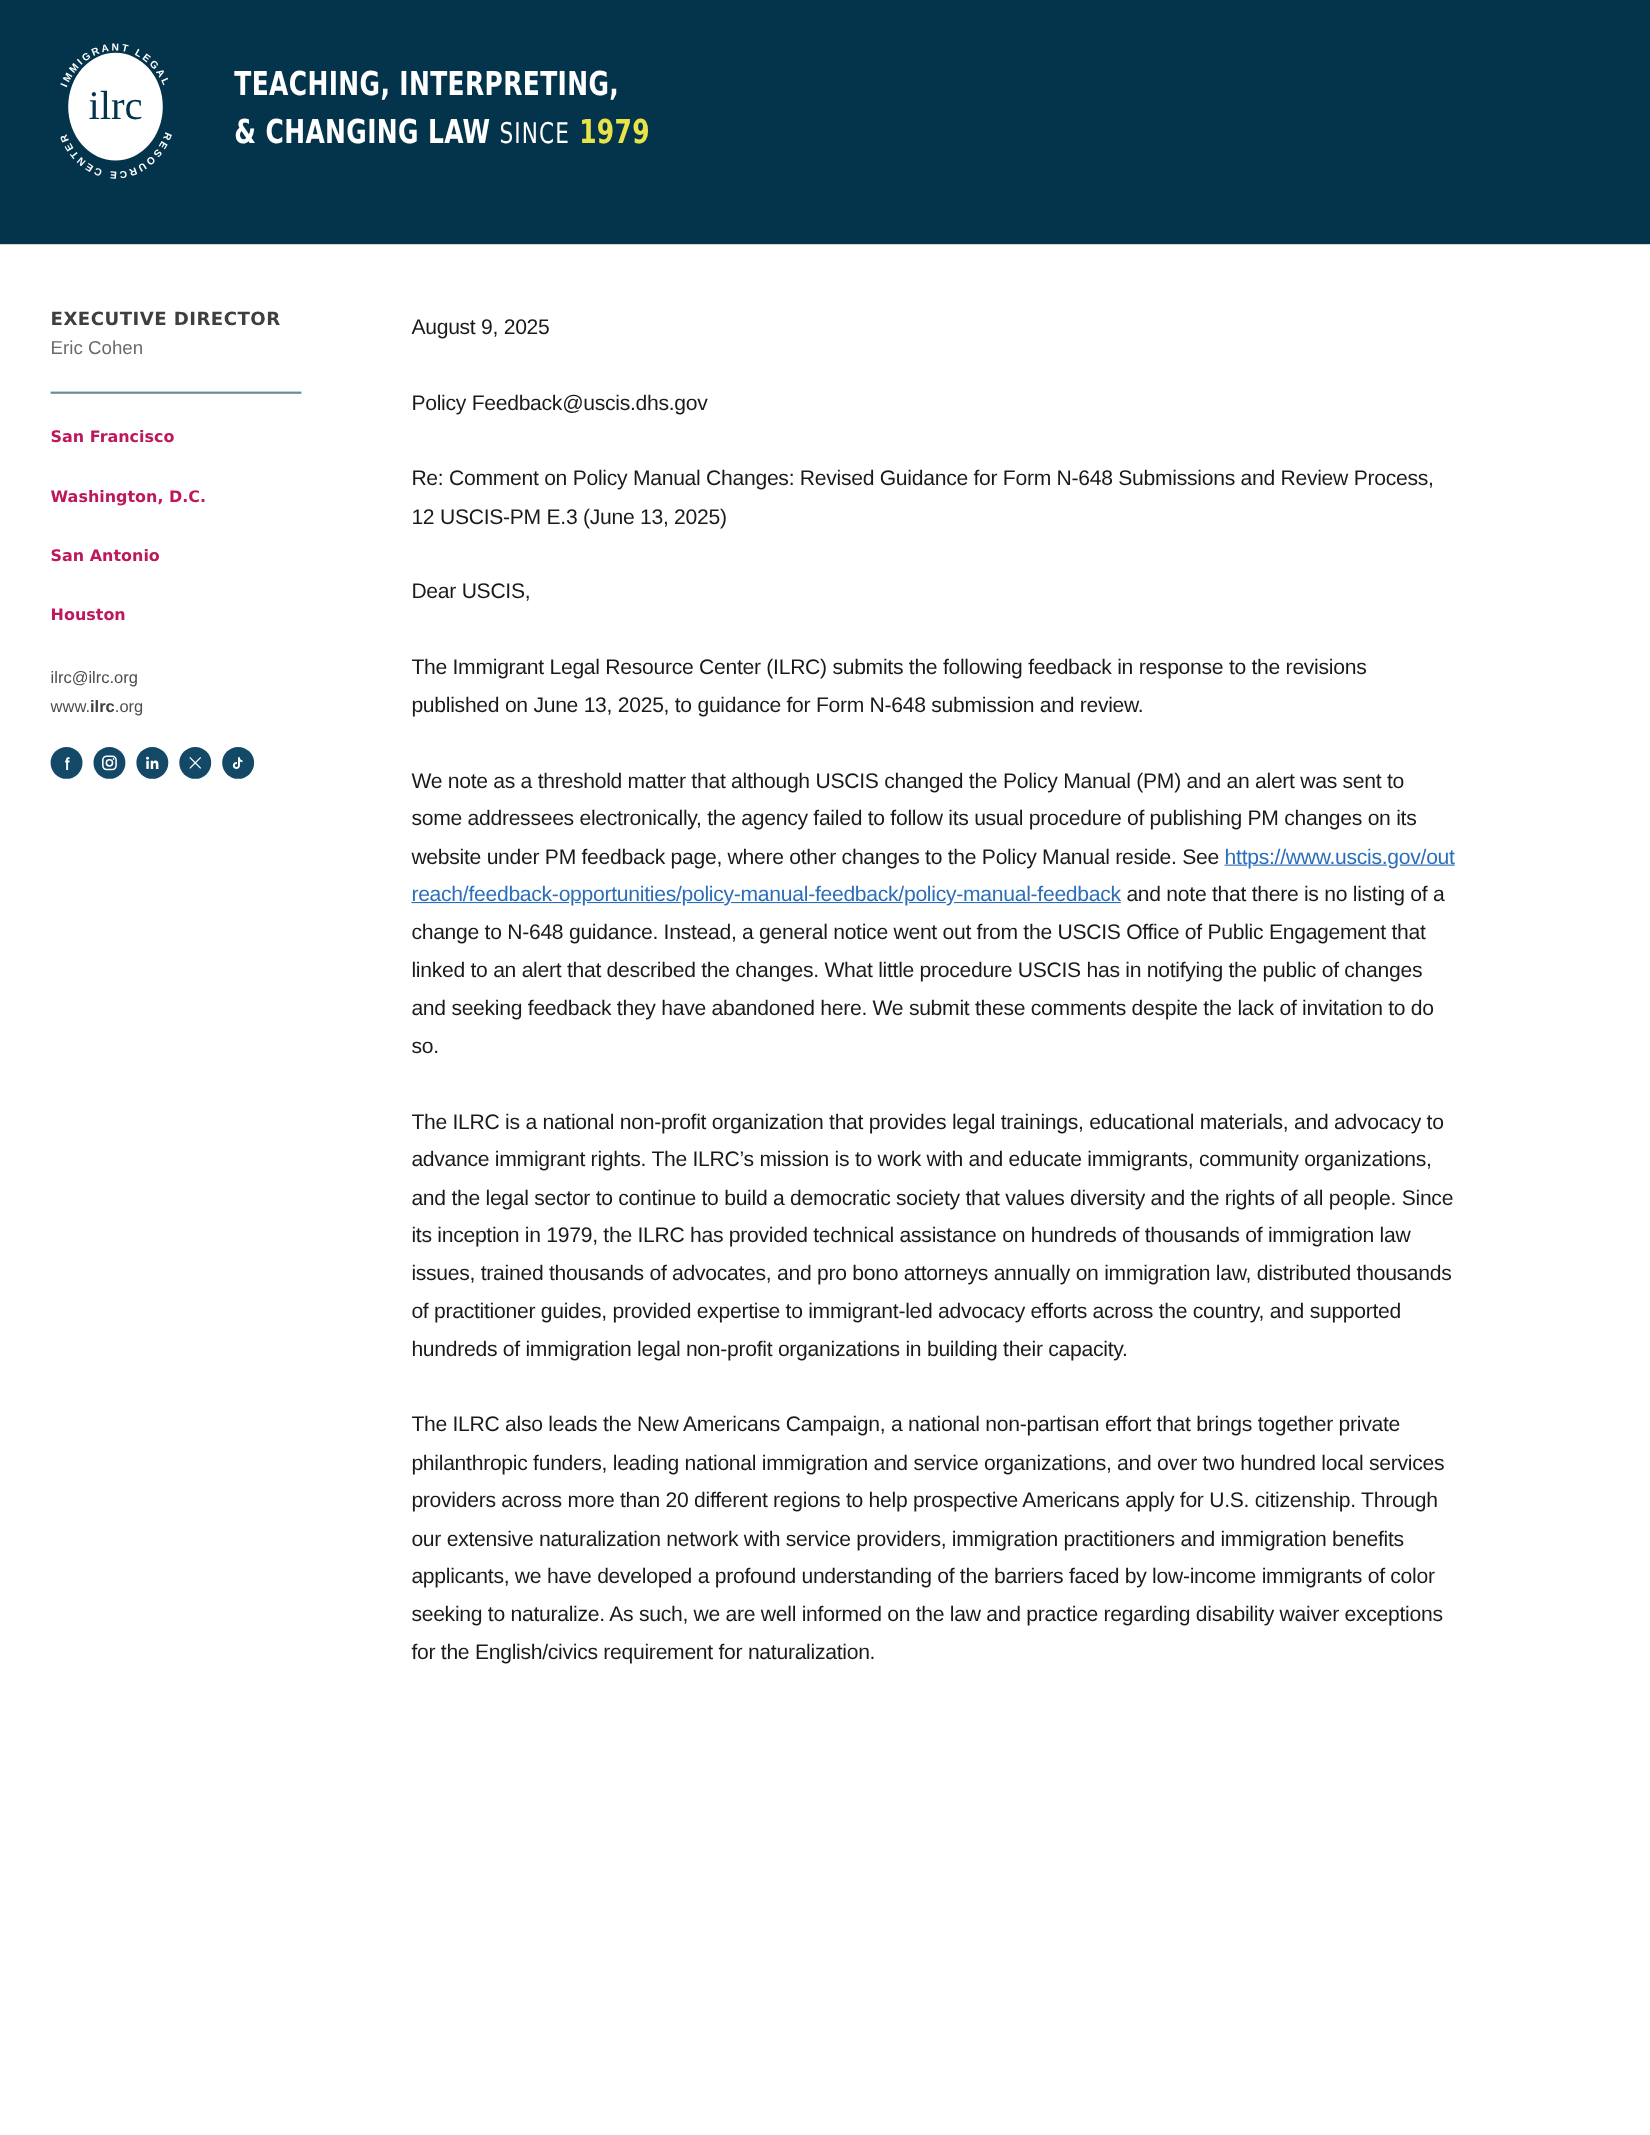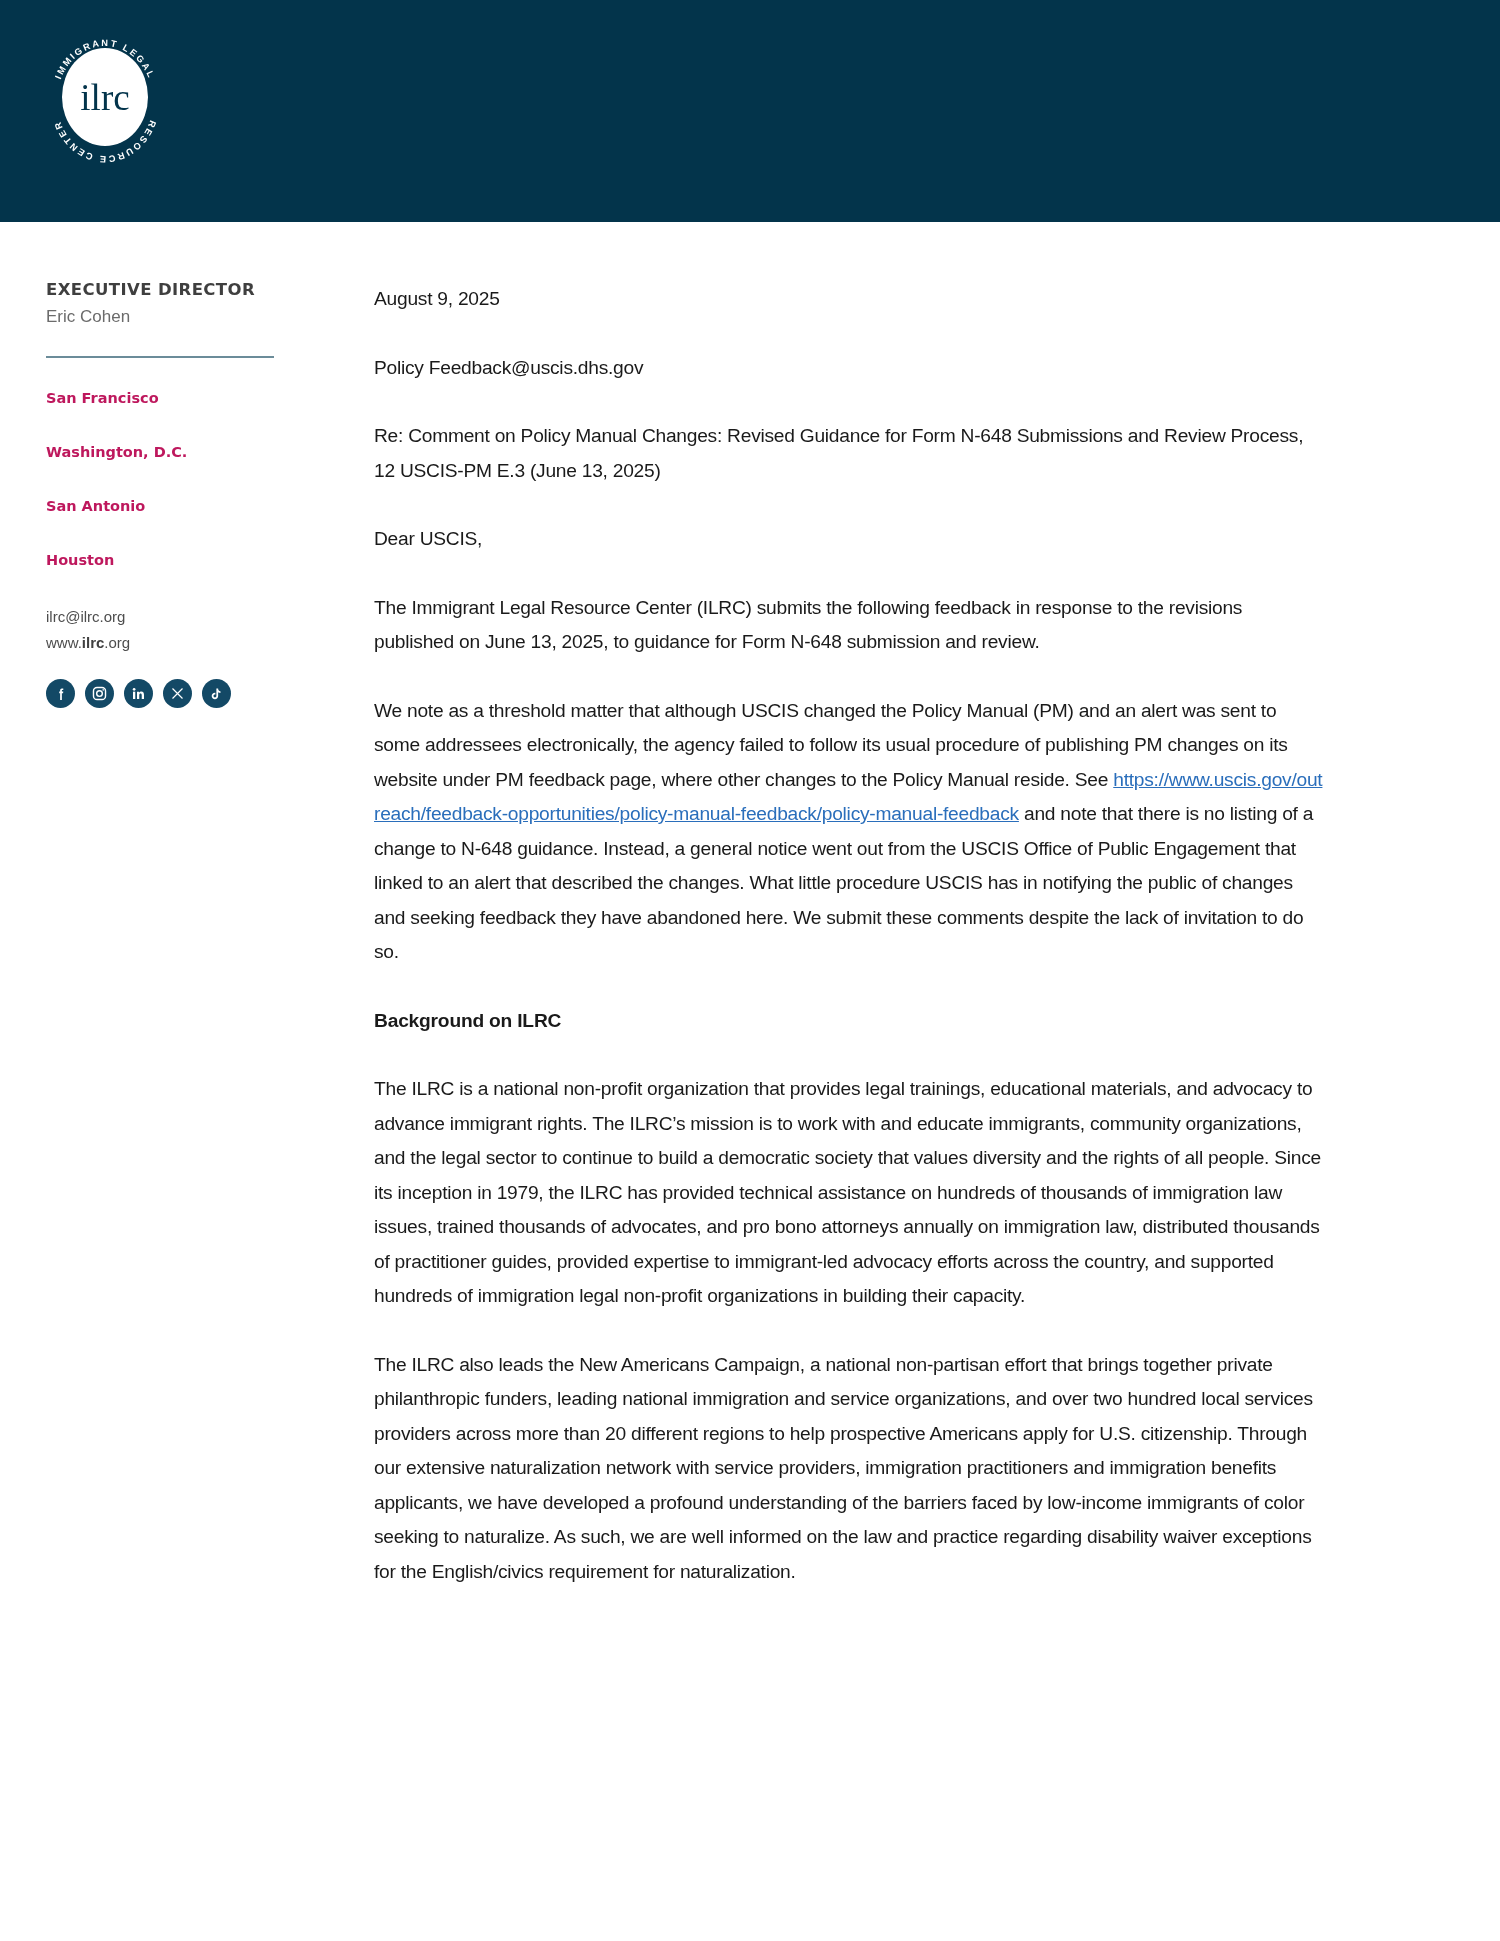--- a/index.html
+++ b/index.html
@@ -208,20 +208,29 @@
         <textPath href="#arcTop" startOffset="50%" text-anchor="middle">IMMIGRANT LEGAL</textPath>
       </text>
       <text>
         <textPath href="#arcBot" startOffset="50%" text-anchor="middle">RESOURCE CENTER</textPath>
       </text>
     </svg>
     <div class="logo-disc"></div>
     <div class="logo-wordmark">ilrc</div>
   </div>
 
+  <div class="tagline">
+    <div class="tagline-l1">TEACHING, INTERPRETING,</div>
+    <div class="tagline-l2">
+      <span class="amp">&amp;</span>
+      <span>CHANGING LAW</span>
+      <span class="since">SINCE</span>
+      <span class="year">1979</span>
+    </div>
+  </div>
 </div>
 
 <div class="sidebar">
 
   <div class="sb-title">EXECUTIVE DIRECTOR</div>
   <div class="sb-name">Eric Cohen</div>
 
   <div class="sb-divider"></div>
 
   <div class="sb-cities">
@@ -284,19 +293,18 @@
   <p>Policy Feedback@uscis.dhs.gov</p>
 
   <p>Re: Comment on Policy Manual Changes:  Revised Guidance for Form N-648 Submissions and Review Process, 12 USCIS-PM E.3 (June 13, 2025)</p>
 
   <p>Dear USCIS,</p>
 
   <p>The Immigrant Legal Resource Center (ILRC) submits the following feedback in response to the revisions published on June 13, 2025, to guidance for Form N-648 submission and review.</p>
 
   <p><span>We note as a threshold matter that although USCIS changed the Policy Manual (PM) and an alert was sent to some addressees electronically, the agency failed to follow its usual procedure of publishing PM changes on its website under PM feedback page, where other changes to the Policy Manual reside. See </span><a class="doc-link" href="#">https://www.uscis.gov/outreach/feedback-opportunities/policy-manual-feedback/policy-manual-feedback</a><span> and note that there is no listing of a change to N-648 guidance. Instead, a general notice went out from the USCIS Office of Public Engagement that linked to an alert that described the changes. What little procedure USCIS has in notifying the public of changes and seeking feedback they have abandoned here. We submit these comments despite the lack of invitation to do so.</span></p>
 
-  <h2>Background on ILRC</h2>
 
   <p>The ILRC is a national non-profit organization that provides legal trainings, educational materials, and advocacy to advance immigrant rights. The ILRC’s mission is to work with and educate immigrants, community organizations, and the legal sector to continue to build a democratic society that values diversity and the rights of all people. Since its inception in 1979, the ILRC has provided technical assistance on hundreds of thousands of immigration law issues, trained thousands of advocates, and pro bono attorneys annually on immigration law, distributed thousands of practitioner guides, provided expertise to immigrant-led advocacy efforts across the country, and supported hundreds of immigration legal non-profit organizations in building their capacity.</p>
 
   <p>The ILRC also leads the New Americans Campaign, a national non-partisan effort that brings together private philanthropic funders, leading national immigration and service organizations, and over two hundred local services providers across more than 20 different regions to help prospective Americans apply for U.S. citizenship. Through our extensive naturalization network with service providers, immigration practitioners and immigration benefits applicants, we have developed a profound understanding of the barriers faced by low-income immigrants of color seeking to naturalize. As such, we are well informed on the law and practice regarding disability waiver exceptions for the English/civics requirement for naturalization.</p>
 
 </div>
 
 </body></html>

